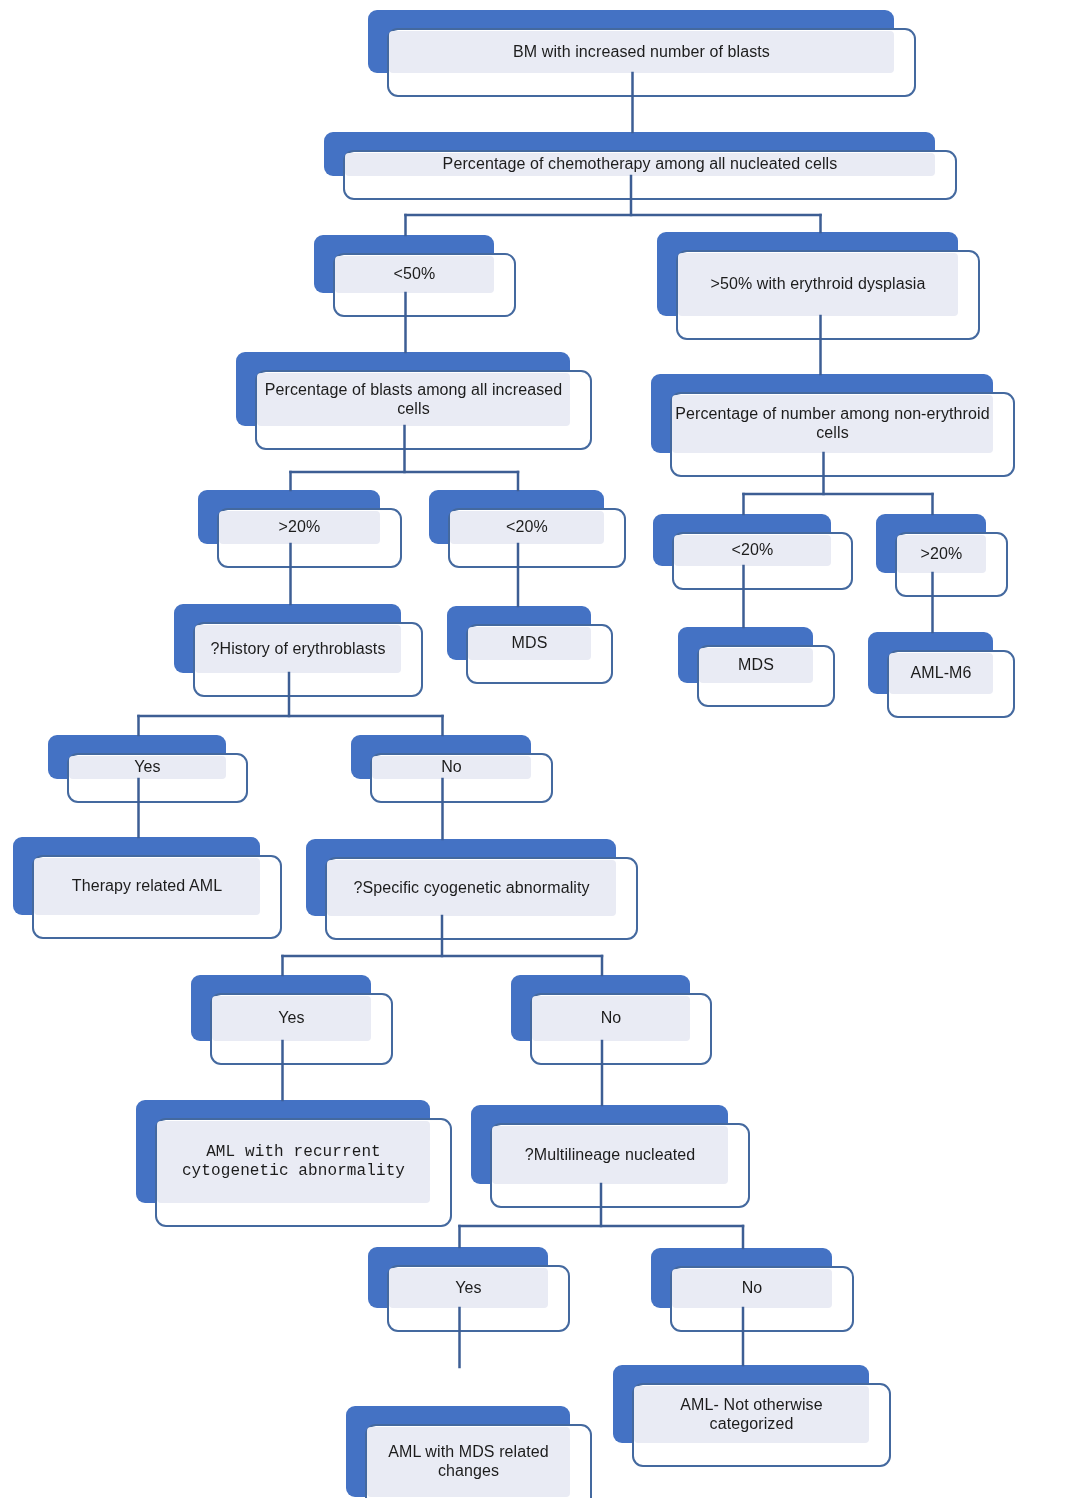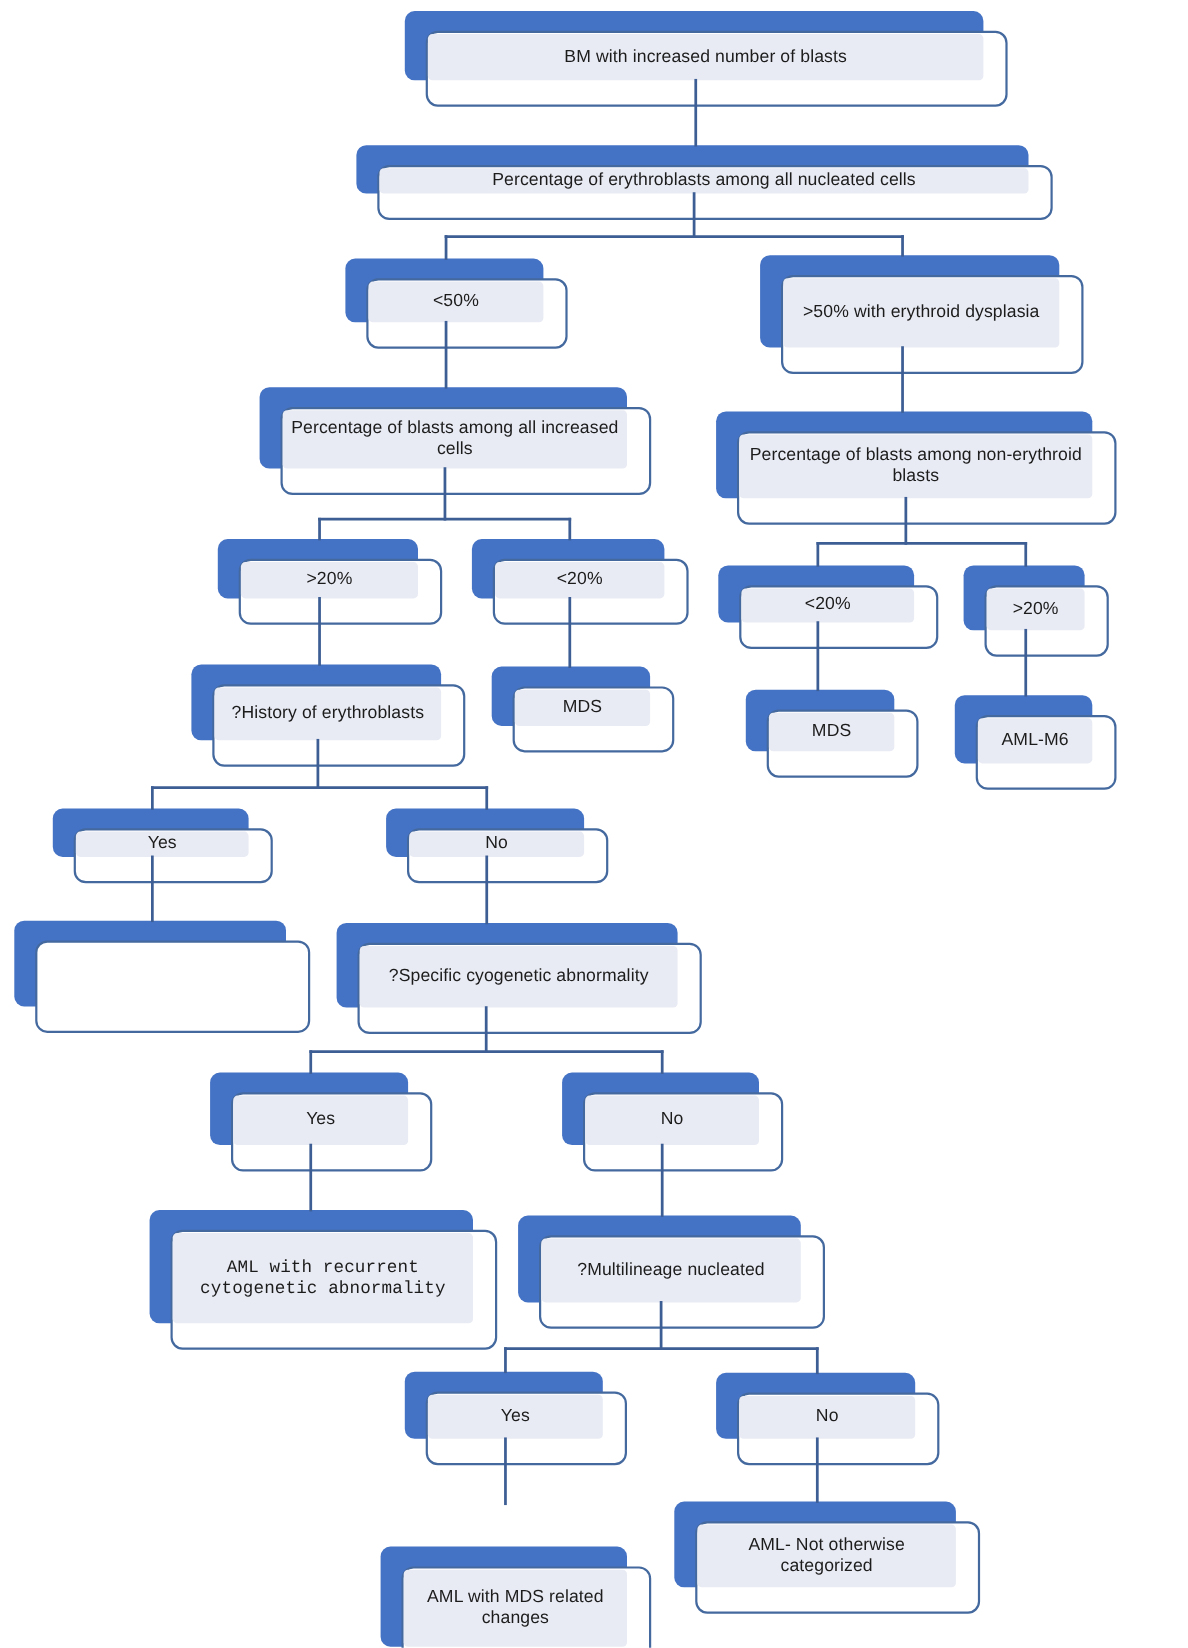--- a/index.html
+++ b/index.html
@@ -42,49 +42,49 @@
       <div class="shadow"></div>
       <div class="box"></div>
       <div class="fill">
         <span class="label">BM with increased number of blasts</span>
       </div>
     </div>
     <div class="node" style="left: 343px; top: 150px; width: 614px; height: 50px;">
       <div class="shadow"></div>
       <div class="box"></div>
       <div class="fill">
-        <span class="label">Percentage of erythroblasts among all nucleated cells</span>
+        <span class="label">Percentage of chemotherapy among all nucleated cells</span>
       </div>
     </div>
     <div class="node" style="left: 333px; top: 253px; width: 183px; height: 64px;">
       <div class="shadow"></div>
       <div class="box"></div>
       <div class="fill">
         <span class="label">&lt;50%</span>
       </div>
     </div>
-    <div class="node" style="left: 710px; top: 250px; width: 275px; height: 90px;">
+    <div class="node" style="left: 676px; top: 250px; width: 304px; height: 90px;">
       <div class="shadow"></div>
       <div class="box"></div>
       <div class="fill">
         <span class="label">&gt;50% with erythroid dysplasia</span>
       </div>
     </div>
     <div class="node" style="left: 255px; top: 370px; width: 337px; height: 80px;">
       <div class="shadow"></div>
       <div class="box"></div>
       <div class="fill">
         <span class="label">Percentage of blasts among all increased cells</span>
       </div>
     </div>
     <div class="node" style="left: 670px; top: 392px; width: 345px; height: 85px;">
       <div class="shadow"></div>
       <div class="box"></div>
       <div class="fill">
-        <span class="label">Percentage of blasts among non-erythroid blasts</span>
+        <span class="label">Percentage of number among non-erythroid cells</span>
       </div>
     </div>
     <div class="node" style="left: 217px; top: 508px; width: 185px; height: 60px;">
       <div class="shadow"></div>
       <div class="box"></div>
       <div class="fill">
         <span class="label">&gt;20%</span>
       </div>
     </div>
     <div class="node" style="left: 448px; top: 508px; width: 178px; height: 60px;">
@@ -146,20 +146,23 @@
     <div class="node" style="left: 370px; top: 753px; width: 183px; height: 50px;">
       <div class="shadow"></div>
       <div class="box"></div>
       <div class="fill">
         <span class="label">No</span>
       </div>
     </div>
     <div class="node" style="left: 32px; top: 855px; width: 250px; height: 84px;">
       <div class="shadow"></div>
       <div class="box"></div>
+      <div class="fill">
+        <span class="label">Therapy related AML</span>
+      </div>
     </div>
     <div class="node" style="left: 325px; top: 857px; width: 313px; height: 83px;">
       <div class="shadow"></div>
       <div class="box"></div>
       <div class="fill">
         <span class="label">?Specific cyogenetic abnormality</span>
       </div>
     </div>
     <div class="node" style="left: 210px; top: 993px; width: 183px; height: 72px;">
       <div class="shadow"></div>

